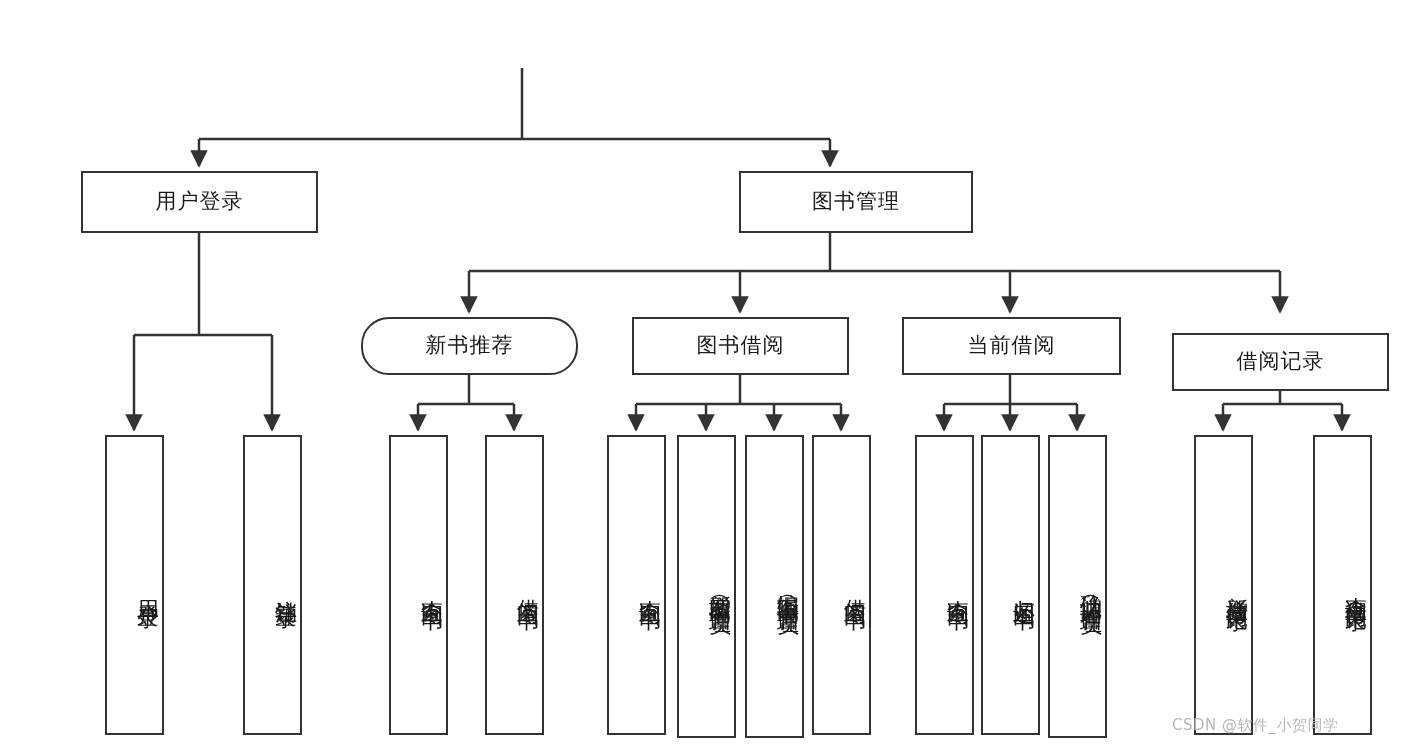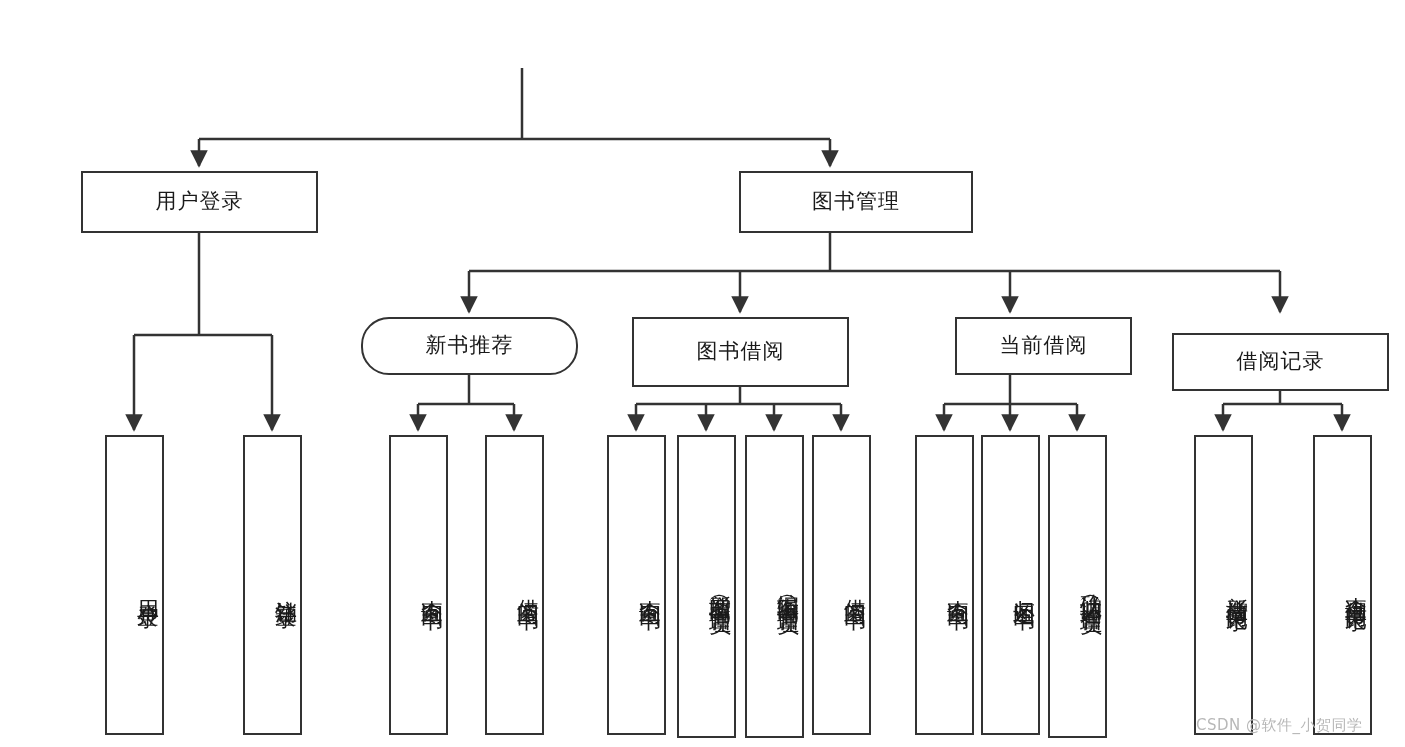--- a/index.html
+++ b/index.html
@@ -122,24 +122,24 @@
   <div class="node horiz" style="left:81px; top:171px; width:237px; height:62px;">
     <span>用户登录</span>
   </div>
   <div class="node horiz" style="left:712px; top:171px; width:234px; height:62px;margin-left:27px;">
     <span>图书管理</span>
   </div>
 
   <div class="node horiz" style="left:361px; top:317px; width:217px; height:58px;border-radius:28px;">
     <span>新书推荐</span>
   </div>
-  <div class="node horiz" style="left:632px; top:317px; width:217px; height:70px;">
+  <div class="node horiz" style="left:632px; top:317px; width:217px; height:58px;">
     <span>图书借阅</span>
   </div>
-  <div class="node horiz" style="left:955px; top:317px; width:177px; height:58px;">
+  <div class="node horiz" style="left:902px; top:317px; width:219px; height:58px;">
     <span>当前借阅</span>
   </div>
   <div class="node horiz" style="left:1172px; top:317px; width:217px; height:58px;margin-top:16px;">
     <span>借阅记录</span>
   </div>
 
   <div class="node vert" style="left:105px; top:435px; width:59px; height:300px;">
     <span class="vlabel">用户登录</span>
   </div>
   <div class="node vert" style="left:243px; top:435px; width:59px; height:300px;">
@@ -172,15 +172,15 @@
   <div class="node vert" style="left:1048px; top:435px; width:59px; height:303px;">
     <span class="vlabel">确认归还（管理员）</span>
   </div>
   <div class="node vert" style="left:1194px; top:435px; width:59px; height:300px;">
     <span class="vlabel">新增借阅记录</span>
   </div>
   <div class="node vert" style="left:1313px; top:435px; width:59px; height:300px;">
     <span class="vlabel">查询借阅记录</span>
   </div>
 
-  <div class="watermark" style="left:1196px; top:716px;">CSDN @软件_小贺同学</div>
+  <div class="watermark" style="left:1172px; top:716px;">CSDN @软件_小贺同学</div>
 
 </div>
 
 </body></html>

